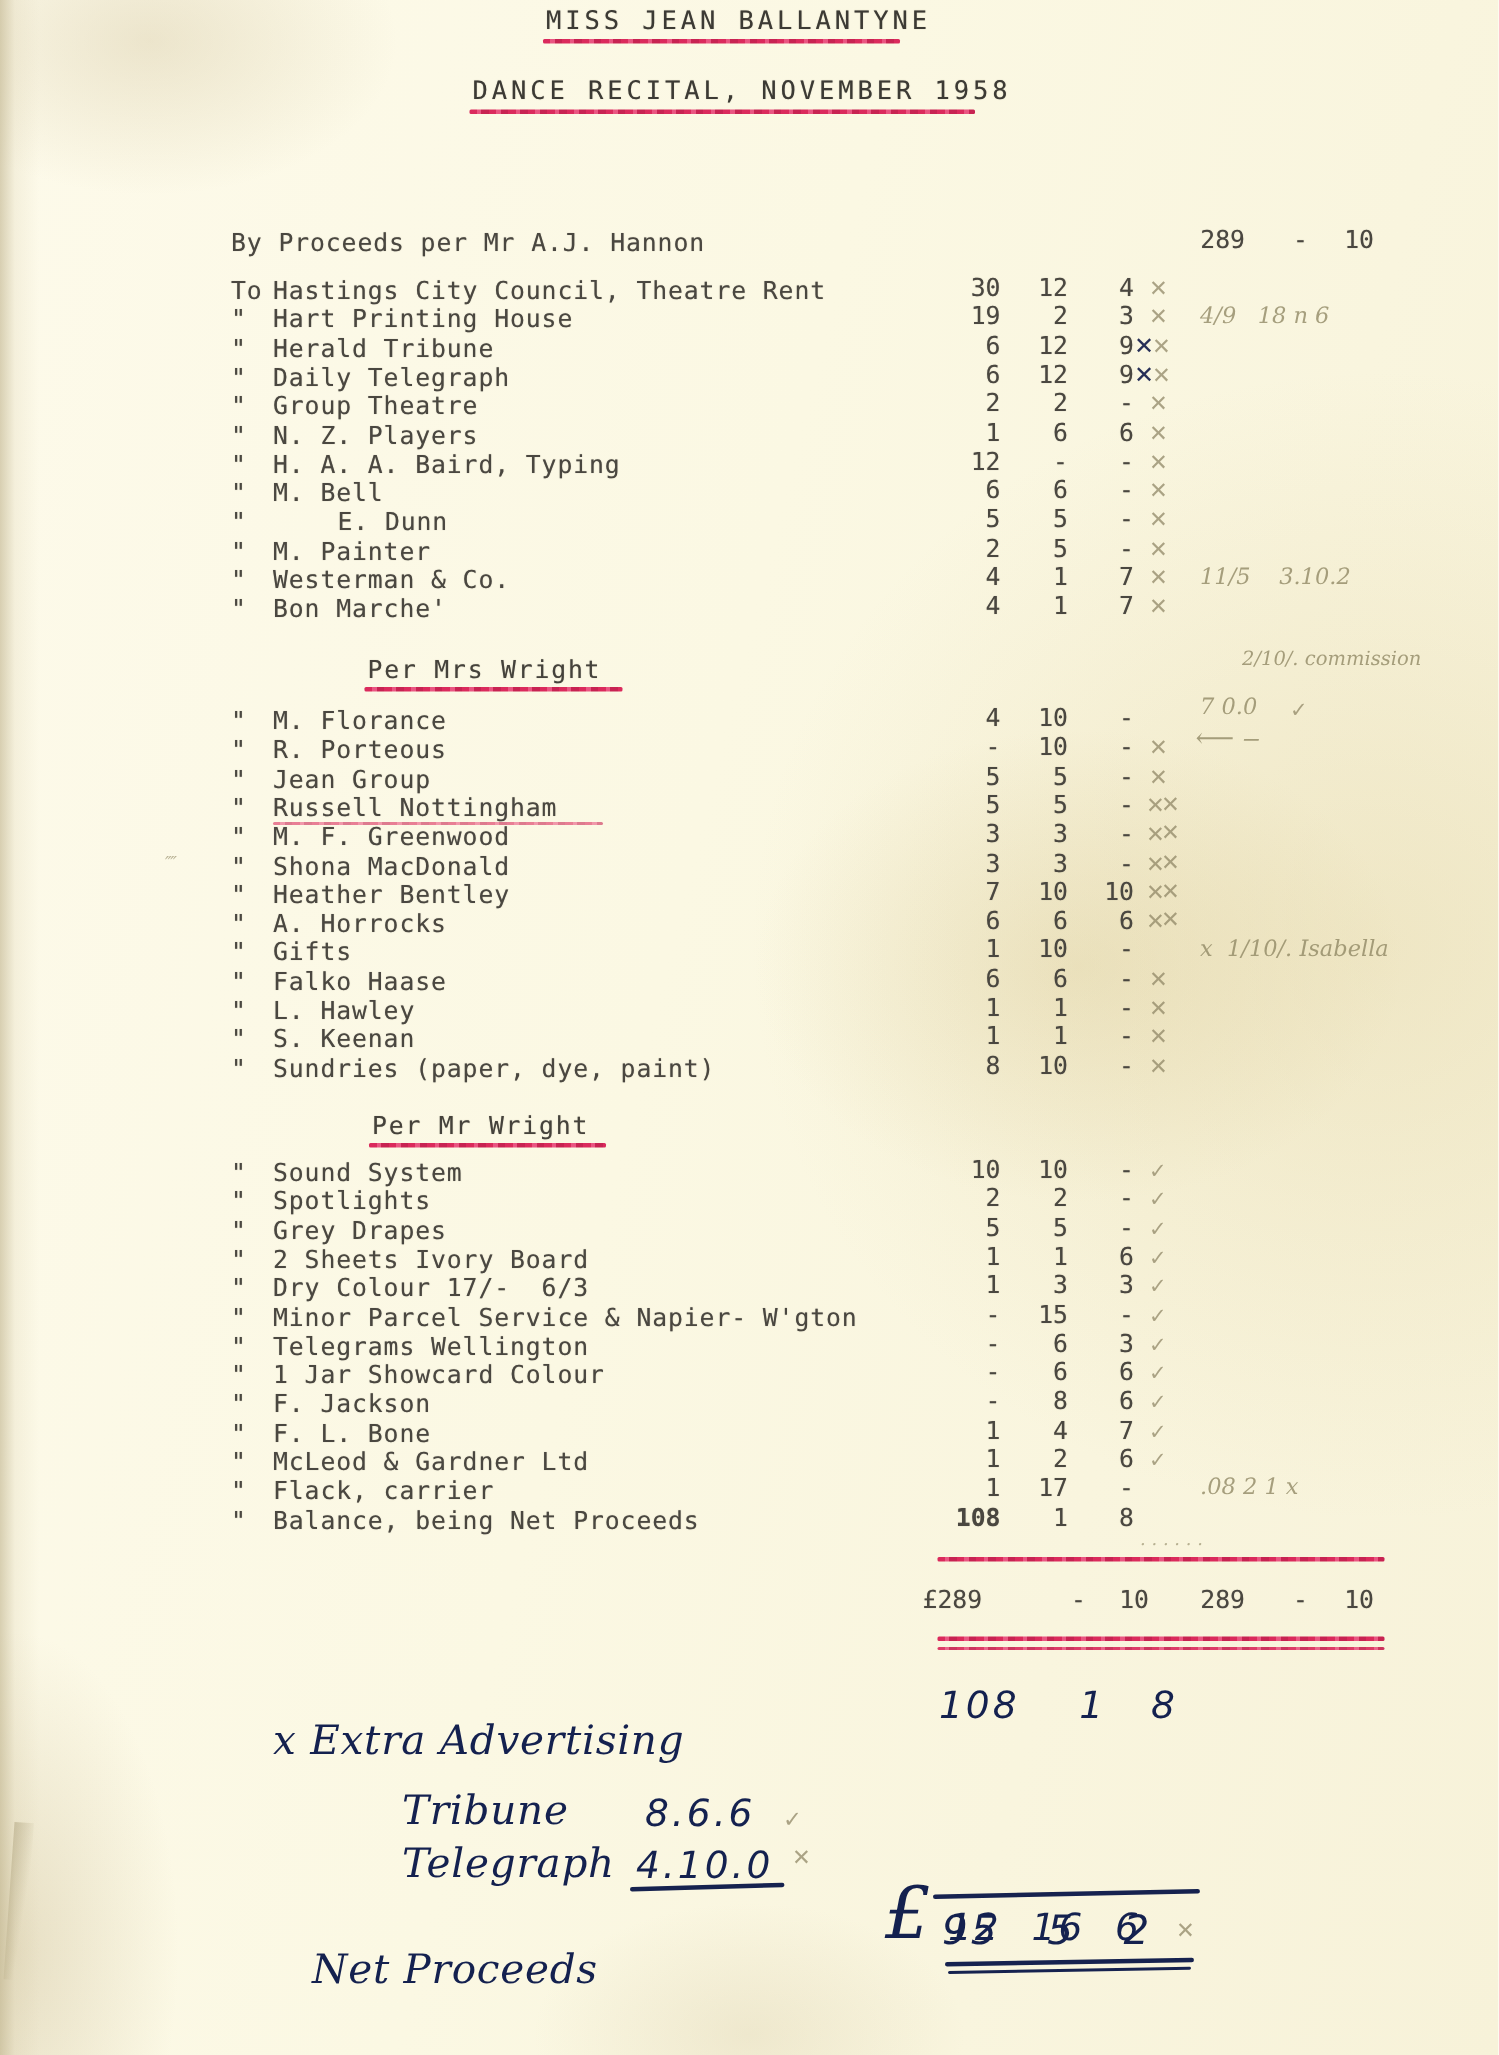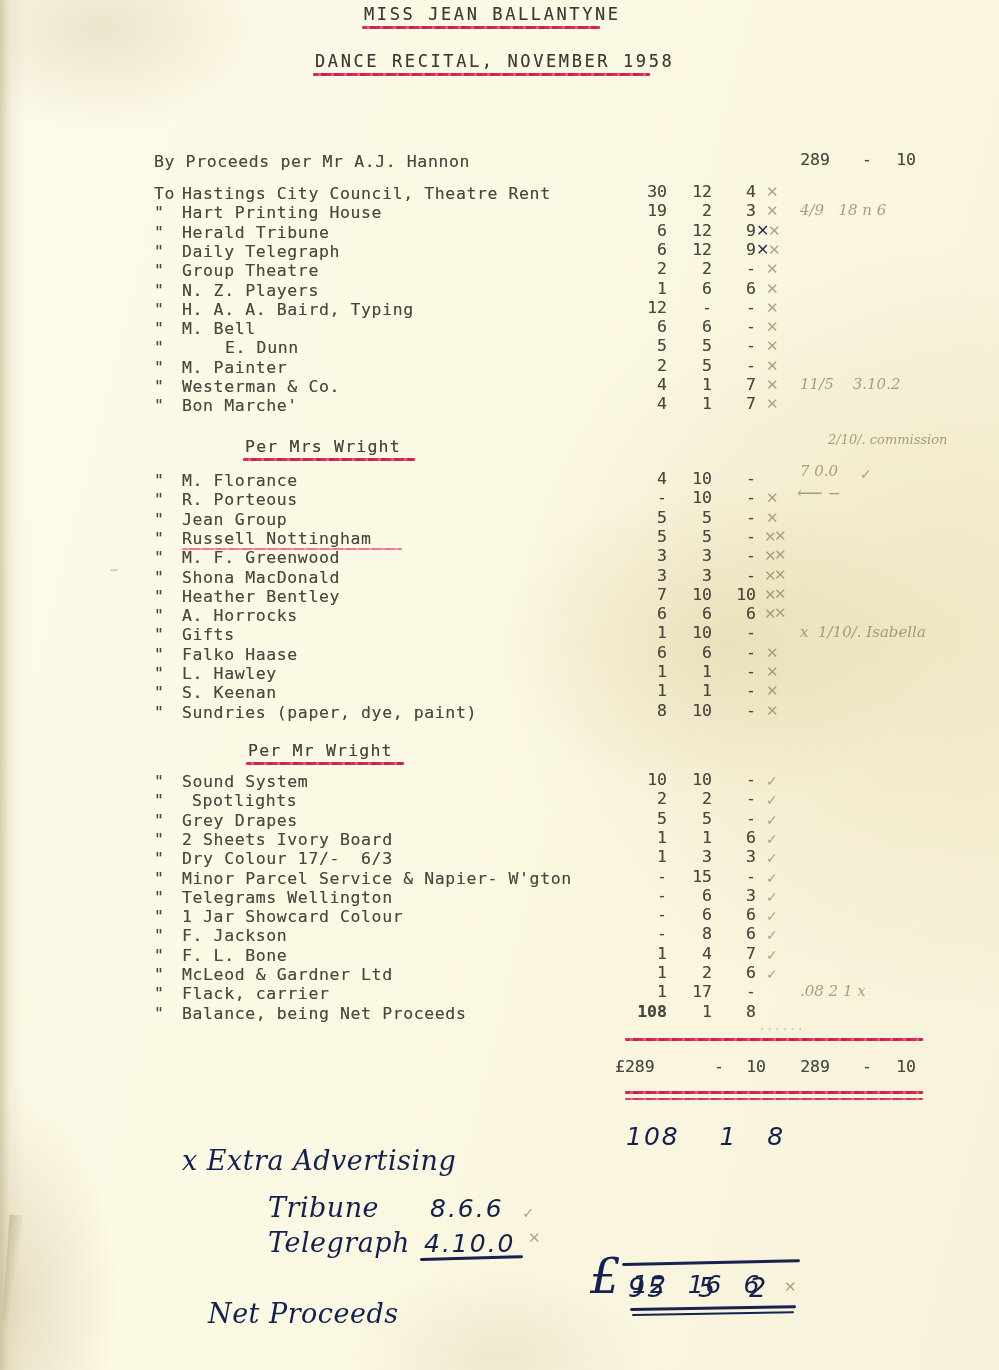--- a/index.html
+++ b/index.html
@@ -328,21 +328,21 @@
         <div class="mark x" style="left: 766px; top: 701.6px;">✕</div>
         <div class="tw sect" style="left: 248px; top: 741px;">Per Mr Wright</div>
         <div class="redline" style="left: 246px; top: 762px; width: 158px;"></div>
         <div class="tw" style="left: 154px; top: 772px;">"</div>
         <div class="tw" style="left: 182px; top: 772px;">Sound System</div>
         <div class="amt col-l" style="left: 625px; top: 770px;">10</div>
         <div class="amt col-s" style="left: 678px; top: 770px;">10</div>
         <div class="amt col-d" style="left: 730px; top: 770px;">-</div>
         <div class="mark tick" style="left: 766px; top: 773px;">✓</div>
         <div class="tw" style="left: 154px; top: 791.3px;">"</div>
-        <div class="tw" style="left: 182px; top: 791.3px; margin-left: 10px;">Spotlights</div>
+        <div class="tw" style="left: 182px; top: 791.3px;">Spotlights</div>
         <div class="amt col-l" style="left: 625px; top: 789.3px;">2</div>
         <div class="amt col-s" style="left: 678px; top: 789.3px;">2</div>
         <div class="amt col-d" style="left: 730px; top: 789.3px;">-</div>
         <div class="mark tick" style="left: 766px; top: 792.3px;">✓</div>
         <div class="tw" style="left: 154px; top: 810.6px;">"</div>
         <div class="tw" style="left: 182px; top: 810.6px;">Grey Drapes</div>
         <div class="amt col-l" style="left: 625px; top: 808.6px;">5</div>
         <div class="amt col-s" style="left: 678px; top: 808.6px;">5</div>
         <div class="amt col-d" style="left: 730px; top: 808.6px;">-</div>
         <div class="mark tick" style="left: 766px; top: 811.6px;">✓</div>

